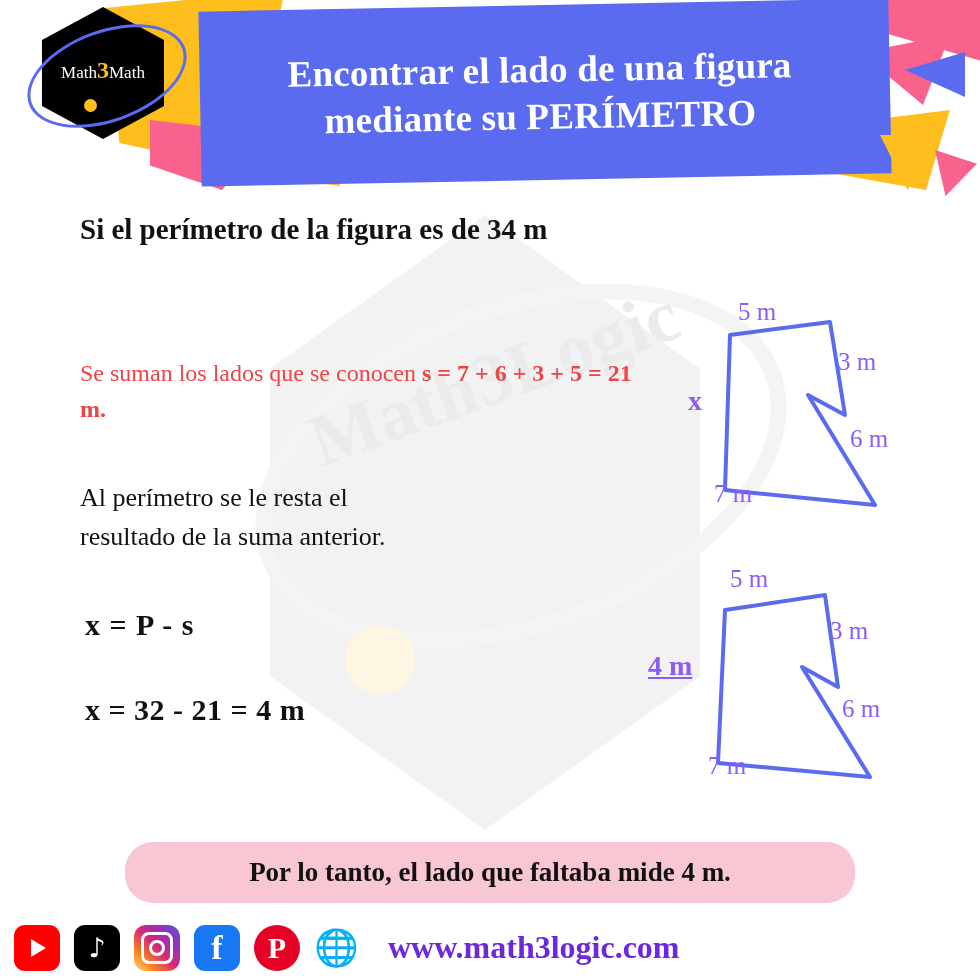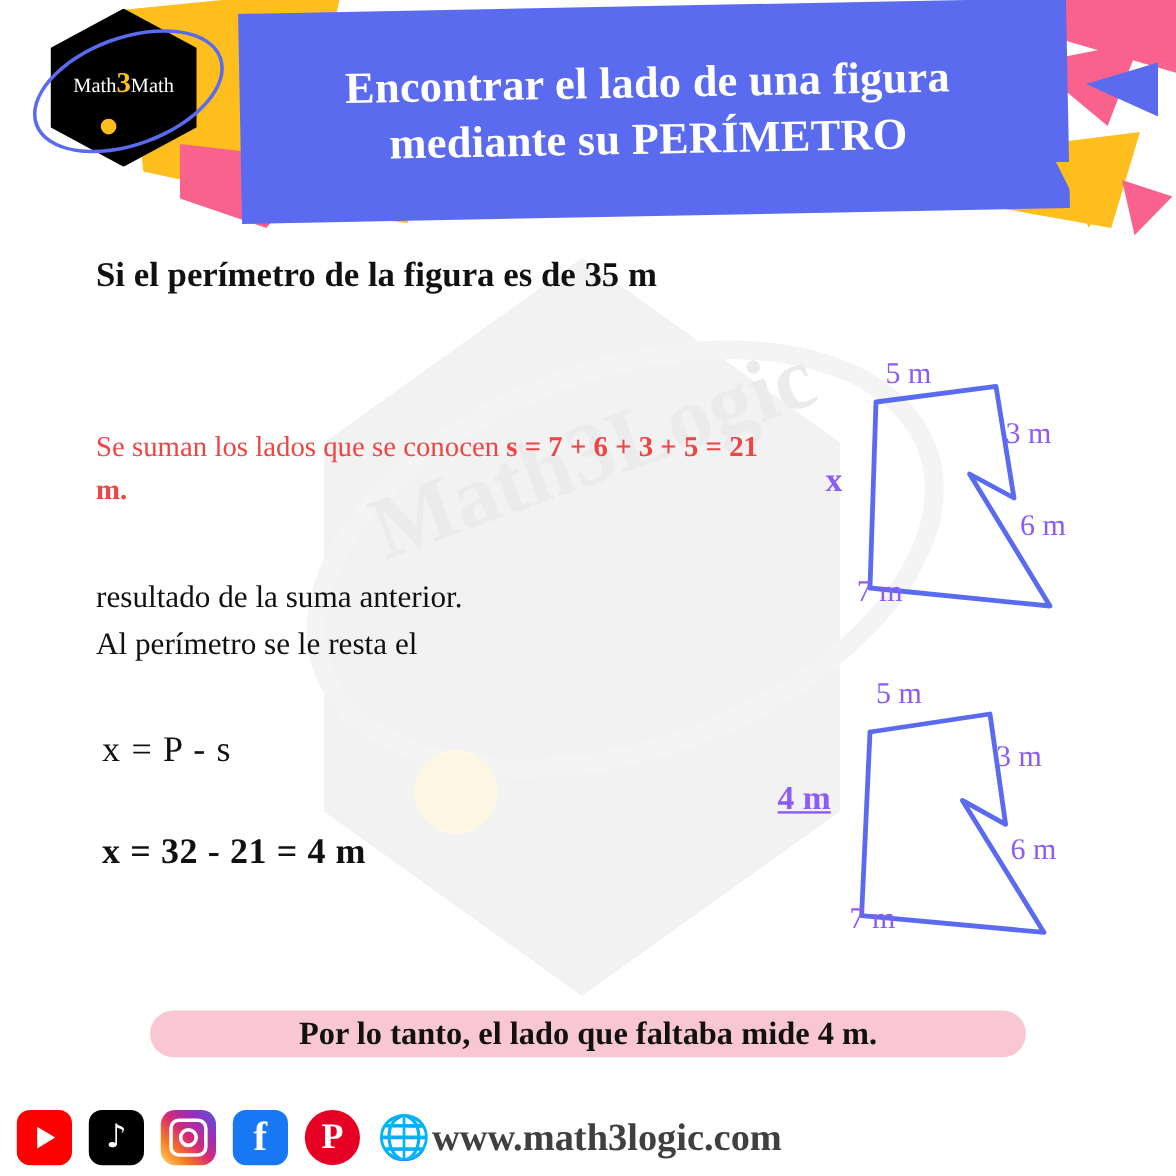--- a/index.html
+++ b/index.html
@@ -128,41 +128,41 @@
     position:absolute;left:80px;top:355px;width:580px;z-index:6;
     font-size:24px;line-height:1.5;color:#ef4444;
   }
   .para1 b{font-weight:bold;}
   .para2{
     position:absolute;left:80px;top:478px;width:580px;z-index:6;
     font-size:26px;line-height:1.5;color:#111;
   }
   .eq1{
     position:absolute;left:85px;top:608px;z-index:6;
-    font-size:30px;font-weight:normal;color:#111;letter-spacing:1px;
+    font-size:30px;font-weight:bold;color:#111;letter-spacing:1px;
   }
   .eq2{
     position:absolute;left:85px;top:693px;z-index:6;
     font-size:30px;font-weight:bold;color:#111;letter-spacing:.5px;
   }
 
   
   .figure{position:absolute;z-index:6;}
   .fig1{left:690px;top:300px;width:280px;height:240px;}
   .fig2{left:690px;top:555px;width:280px;height:245px;}
   .fig-label{
     position:absolute;font-size:25px;color:#8b5cf6;z-index:7;
     font-family:"Liberation Serif",serif;
     text-align:right;
   }
   .fig-label.bold{font-weight:bold;}
 
   
   .conclusion{
-    position:absolute;left:125px;top:842px;width:730px;height:39px;
+    position:absolute;left:125px;top:842px;width:730px;height:61px;
     background:#F9C6D3;border-radius:28px;z-index:6;
     display:flex;align-items:center;justify-content:center;
     font-size:27px;font-weight:bold;color:#111;
   }
 
   
   .footer{
     position:absolute;left:0;top:915px;width:980px;height:65px;z-index:6;
     display:flex;align-items:center;
   }
@@ -178,21 +178,21 @@
     border-radius:12px;}
   .ig-sq{width:26px;height:26px;border:3px solid #fff;border-radius:8px;
          display:flex;align-items:center;justify-content:center;}
   .ig-dot{width:10px;height:10px;border:3px solid #fff;border-radius:50%;}
   .s-facebook{background:#1877F2;border-radius:11px;color:#fff;font-size:34px;
               font-weight:bold;font-family:"Liberation Serif",serif;line-height:1;}
   .s-pinterest{background:#E60023;border-radius:50%;color:#fff;font-size:30px;
                font-weight:bold;font-family:"Liberation Serif",serif;}
   .s-web{font-size:36px;color:#4AA3DF;}
   .site-url{
-    font-size:32px;font-weight:bold;color:#404040;
+    margin-left:28px;font-size:32px;font-weight:bold;color:#6d28d9;
     font-family:"Liberation Serif",serif;
   }
 </style>
 </head>
 <body>
 
 <div class="confetti c-yellow-left"></div>
 <div class="confetti c-pink-left"></div>
 <div class="confetti c-yellow-sliver"></div>
 <div class="confetti c-pink-topright"></div>
@@ -214,31 +214,31 @@
 </div>
 
 <div class="logo-wrap">
   <div class="logo-hex"></div>
   <div class="logo-text"><span>Math</span><span class="big">3</span><span>Math</span></div>
   <div class="logo-ring"></div>
   <div class="logo-dot"></div>
 </div>
 
 <div class="question">
-  <div>Si el perímetro de la figura es de 35 m</div>
+  <div>Si el perímetro de la figura es de 34 m</div>
 </div>
 
 <div class="para1">
   <span>Se suman los lados que se conocen</span>
   <b>s = 7 + 6 + 3 + 5 = 21 m.</b>
 </div>
 
 <div class="para2">
+  <div>Al perímetro se le resta el</div>
   <div>resultado de la suma anterior.</div>
-  <div>Al perímetro se le resta el</div>
 </div>
 
 <div class="eq1">x =  P - s</div>
 <div class="eq2">x = 32 - 21 = 4 m</div>
 
 <div class="figure fig1">
   <svg width="280" height="240" viewBox="0 0 280 240">
     <polyline points="40,35 140,22 155,115 118,95 185,205 35,190 40,35" fill="none" stroke="#5A6BF0" stroke-width="4" stroke-linejoin="round" stroke-linecap="round"></polyline>
   </svg>
   <div class="fig-label" style="left:48px;top:-2px;">5 m</div>

